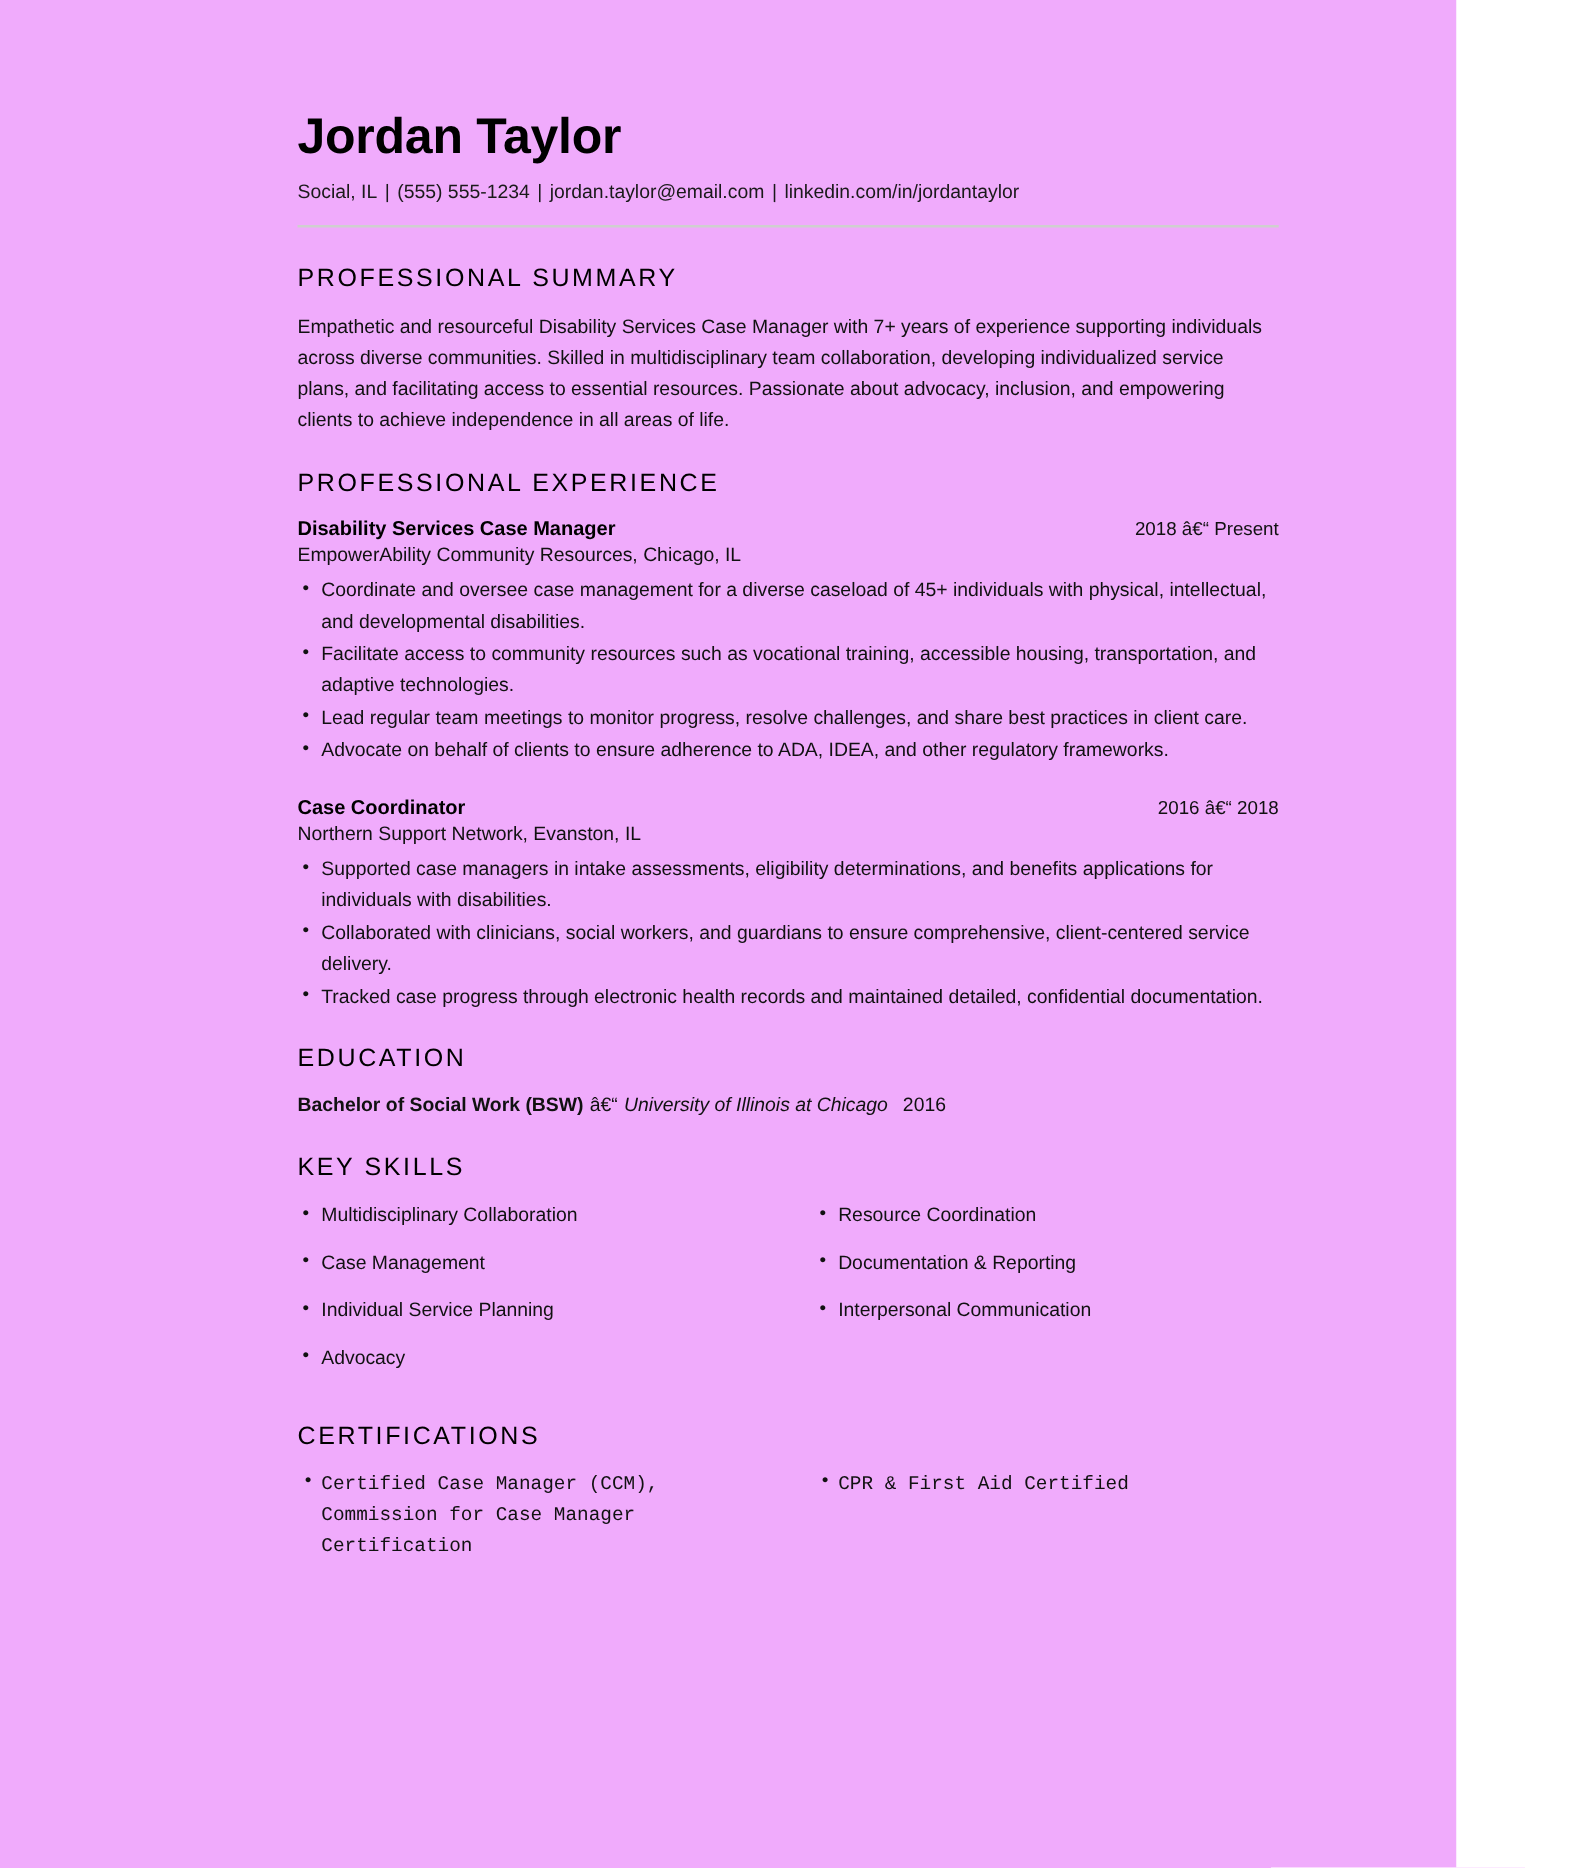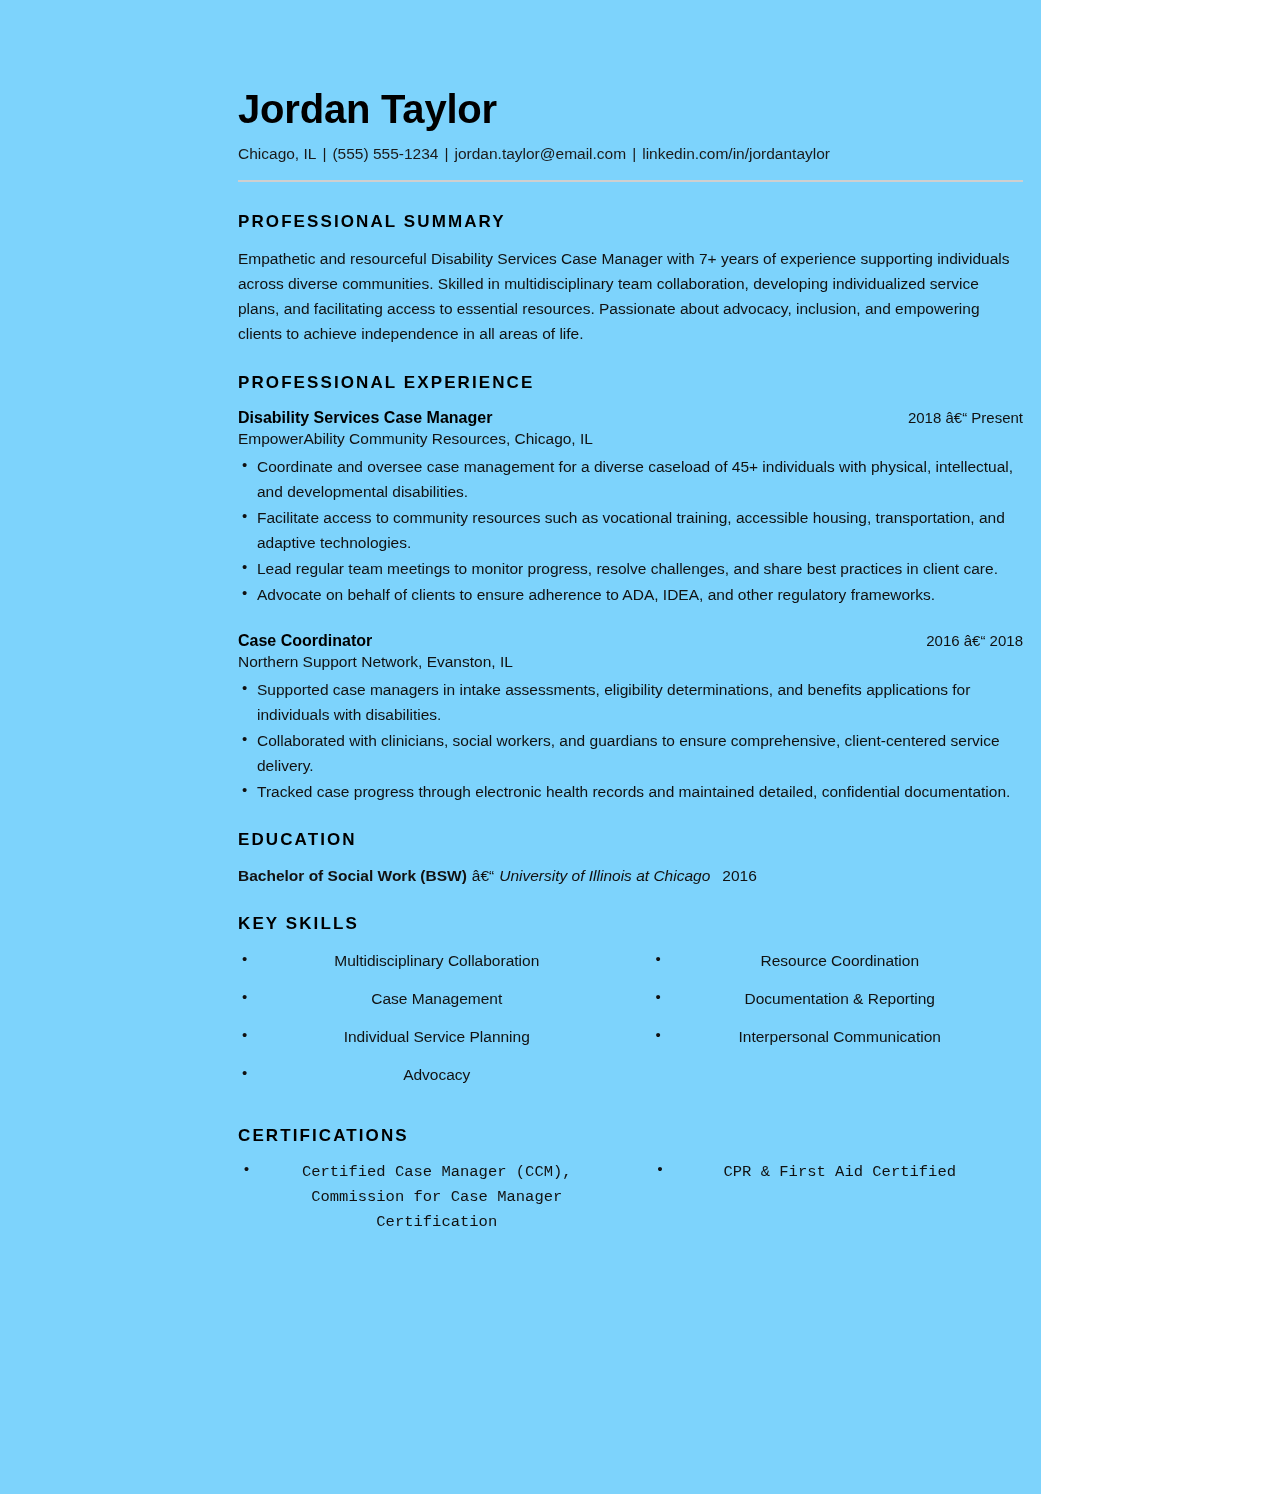--- a/index.html
+++ b/index.html
@@ -10,23 +10,23 @@
   body {
     width: 1263px;
     height: 1494px;
     font-family: "Liberation Sans", sans-serif;
     color: #000000;
     -webkit-font-smoothing: antialiased;
   }
 
   .page {
     position: relative;
-    width: 1041px;
+    width: 1165px;
     height: 1494px;
-    background: #7dd3fc;
+    background: #f0abfc;
     box-sizing: border-box;
   }
 
   .content {
     position: absolute;
     left: 238px;
     top: 88px;
     width: 785px;
   }
 
@@ -55,22 +55,22 @@
     border-top: 2px solid #cfcfcf;
     margin: 0 0 30px 0;
     width: 785px;
   }
 
   
   .section {
     margin-bottom: 26px;
   }
   .section-title {
-    font-size: 17px;
-    font-weight: bold;
+    font-size: 20px;
+    font-weight: normal;
     letter-spacing: 2.1px;
     text-transform: uppercase;
     margin: 0 0 14px 0;
     color: #000;
   }
 
   .summary-text {
     font-size: 15.5px;
     line-height: 1.62;
     margin: 0;
@@ -150,21 +150,20 @@
   .col {
     width: 50%;
     box-sizing: border-box;
   }
   .col-right { padding-left: 21px; }
 
   ul.col-list {
     list-style: none;
     margin: 0;
     padding: 0;
-    text-align: center;
   }
   ul.col-list > li {
     position: relative;
     padding-left: 19px;
     padding-right: 14px;
     font-size: 15.5px;
     line-height: 1.62;
     color: #111;
     margin-bottom: 13px;
   }
@@ -181,21 +180,21 @@
 </style>
 </head>
 <body>
 
 <div class="page">
   <div class="content">
 
     <div>
       <h1 class="name">Jordan Taylor</h1>
       <div class="contact-line">
-        <span>Chicago, IL</span><span class="contact-sep">|</span><span>(555) 555-1234</span><span class="contact-sep">|</span><span>jordan.taylor@email.com</span><span class="contact-sep">|</span><span>linkedin.com/in/jordantaylor</span>
+        <span>Social, IL</span><span class="contact-sep">|</span><span>(555) 555-1234</span><span class="contact-sep">|</span><span>jordan.taylor@email.com</span><span class="contact-sep">|</span><span>linkedin.com/in/jordantaylor</span>
       </div>
       <hr class="header-rule">
     </div>
 
     <div class="section">
       <h2 class="section-title">PROFESSIONAL SUMMARY</h2>
       <p class="summary-text">Empathetic and resourceful Disability Services Case Manager with 7+ years of experience supporting individuals across diverse communities. Skilled in multidisciplinary team collaboration, developing individualized service plans, and facilitating access to essential resources. Passionate about advocacy, inclusion, and empowering clients to achieve independence in all areas of life.</p>
     </div>
 
     <div class="section">

